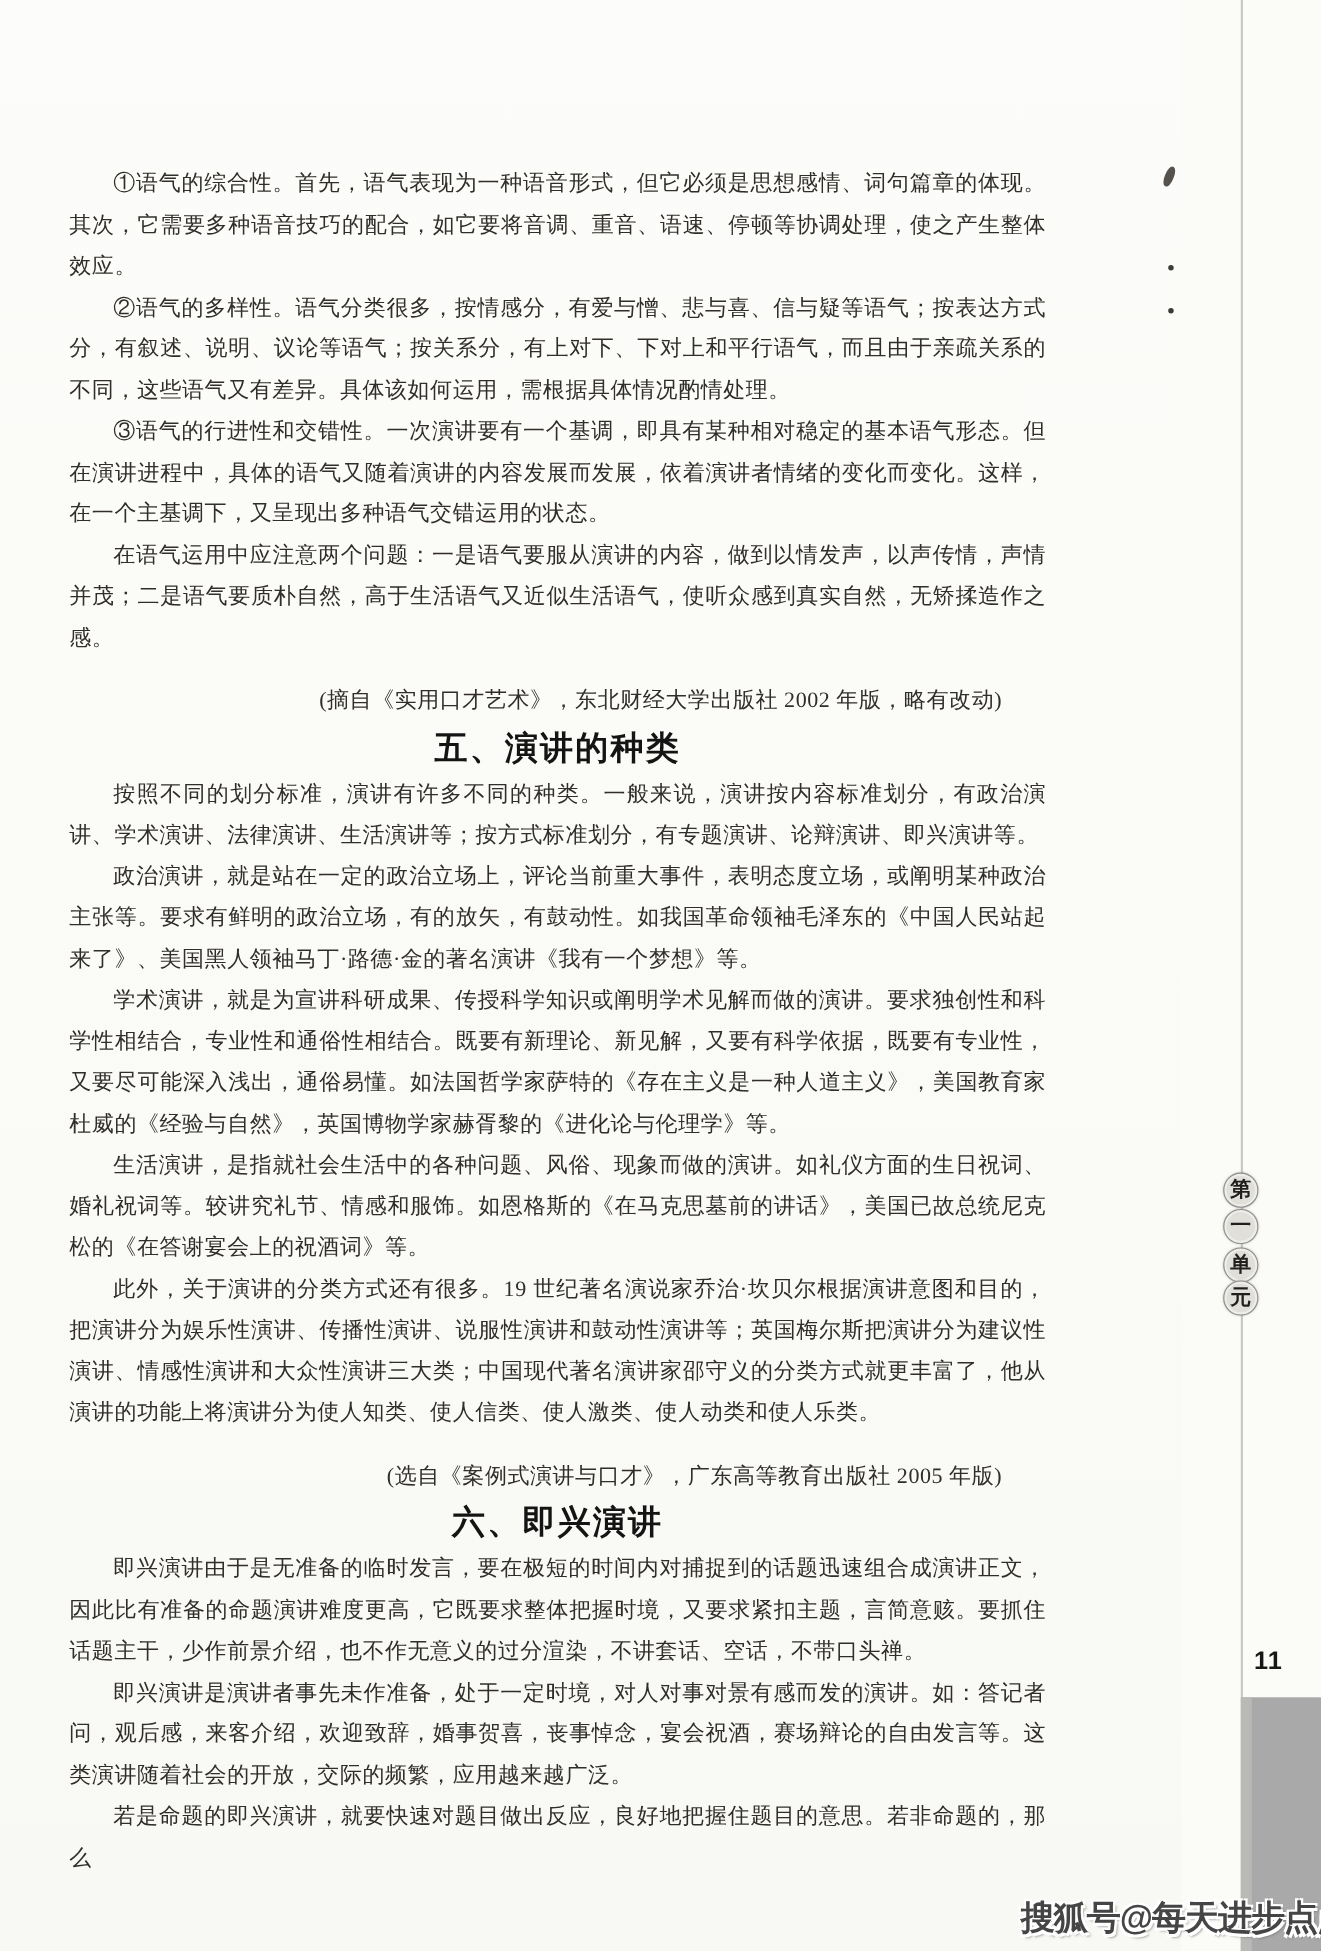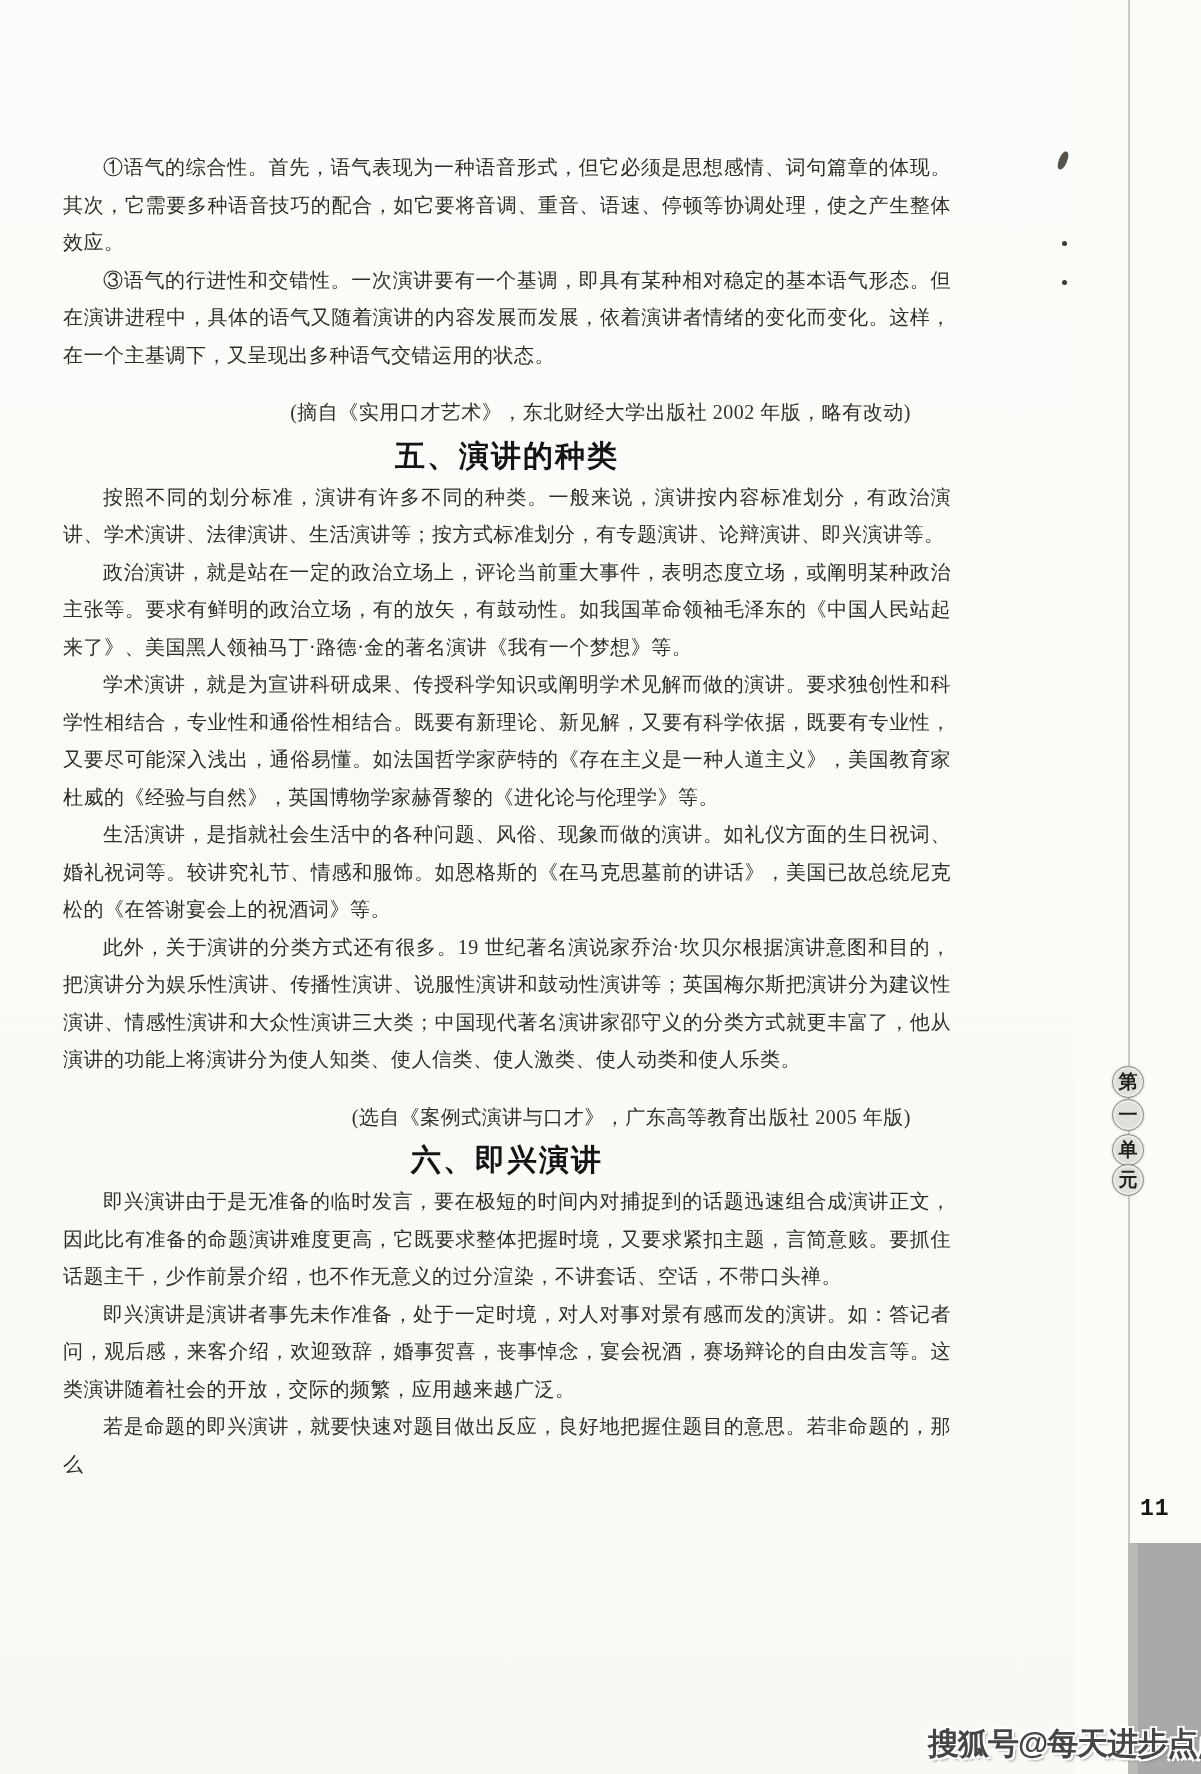--- a/index.html
+++ b/index.html
@@ -75,21 +75,21 @@
     font-family: "Liberation Sans", sans-serif;
   }
   .badge-1 { top: 1066px; }
   .badge-2 { top: 1099px; }
   .badge-3 { top: 1134px; }
   .badge-4 { top: 1164px; }
   .page-number {
     position: absolute;
     left: 1140px;
     top: 1496px;
-    font-family: Liberation Mono, monospace;
+    font-family: Liberation Sans, sans-serif;
     font-weight: bold;
     font-size: 23px;
     color: #171717;
     letter-spacing: 1px;
   }
   .gray-block {
     position: absolute;
     left: 1128px;
     top: 1543px;
     width: 73px;
@@ -125,21 +125,23 @@
   .speck-2 { left: 1062px; top: 241px; width: 5px; height: 5px; }
   .speck-3 { left: 1062px; top: 280px; width: 5px; height: 5px; }
 </style>
 </head>
 <body>
 
 <div class="page">
 
   <main class="text-block">
     <p class="para">①语气的综合性。首先，语气表现为一种语音形式，但它必须是思想感情、词句篇章的体现。其次，它需要多种语音技巧的配合，如它要将音调、重音、语速、停顿等协调处理，使之产生整体效应。</p>
+    <p class="para">②语气的多样性。语气分类很多，按情感分，有爱与憎、悲与喜、信与疑等语气；按表达方式分，有叙述、说明、议论等语气；按关系分，有上对下、下对上和平行语气，而且由于亲疏关系的不同，这些语气又有差异。具体该如何运用，需根据具体情况酌情处理。</p>
     <p class="para">③语气的行进性和交错性。一次演讲要有一个基调，即具有某种相对稳定的基本语气形态。但在演讲进程中，具体的语气又随着演讲的内容发展而发展，依着演讲者情绪的变化而变化。这样，在一个主基调下，又呈现出多种语气交错运用的状态。</p>
+    <p class="para">在语气运用中应注意两个问题：一是语气要服从演讲的内容，做到以情发声，以声传情，声情并茂；二是语气要质朴自然，高于生活语气又近似生活语气，使听众感到真实自然，无矫揉造作之感。</p>
     <p class="para citation">(摘自《实用口才艺术》，东北财经大学出版社 2002 年版，略有改动)</p>
     <h2 class="sec-heading">五、演讲的种类</h2>
     <p class="para">按照不同的划分标准，演讲有许多不同的种类。一般来说，演讲按内容标准划分，有政治演讲、学术演讲、法律演讲、生活演讲等；按方式标准划分，有专题演讲、论辩演讲、即兴演讲等。</p>
     <p class="para">政治演讲，就是站在一定的政治立场上，评论当前重大事件，表明态度立场，或阐明某种政治主张等。要求有鲜明的政治立场，有的放矢，有鼓动性。如我国革命领袖毛泽东的《中国人民站起来了》、美国黑人领袖马丁·路德·金的著名演讲《我有一个梦想》等。</p>
     <p class="para">学术演讲，就是为宣讲科研成果、传授科学知识或阐明学术见解而做的演讲。要求独创性和科学性相结合，专业性和通俗性相结合。既要有新理论、新见解，又要有科学依据，既要有专业性，又要尽可能深入浅出，通俗易懂。如法国哲学家萨特的《存在主义是一种人道主义》，美国教育家杜威的《经验与自然》，英国博物学家赫胥黎的《进化论与伦理学》等。</p>
     <p class="para">生活演讲，是指就社会生活中的各种问题、风俗、现象而做的演讲。如礼仪方面的生日祝词、婚礼祝词等。较讲究礼节、情感和服饰。如恩格斯的《在马克思墓前的讲话》，美国已故总统尼克松的《在答谢宴会上的祝酒词》等。</p>
     <p class="para">此外，关于演讲的分类方式还有很多。19 世纪著名演说家乔治·坎贝尔根据演讲意图和目的，把演讲分为娱乐性演讲、传播性演讲、说服性演讲和鼓动性演讲等；英国梅尔斯把演讲分为建议性演讲、情感性演讲和大众性演讲三大类；中国现代著名演讲家邵守义的分类方式就更丰富了，他从演讲的功能上将演讲分为使人知类、使人信类、使人激类、使人动类和使人乐类。</p>
     <p class="para citation">(选自《案例式演讲与口才》，广东高等教育出版社 2005 年版)</p>
     <h2 class="sec-heading">六、即兴演讲</h2>
     <p class="para">即兴演讲由于是无准备的临时发言，要在极短的时间内对捕捉到的话题迅速组合成演讲正文，因此比有准备的命题演讲难度更高，它既要求整体把握时境，又要求紧扣主题，言简意赅。要抓住话题主干，少作前景介绍，也不作无意义的过分渲染，不讲套话、空话，不带口头禅。</p>

